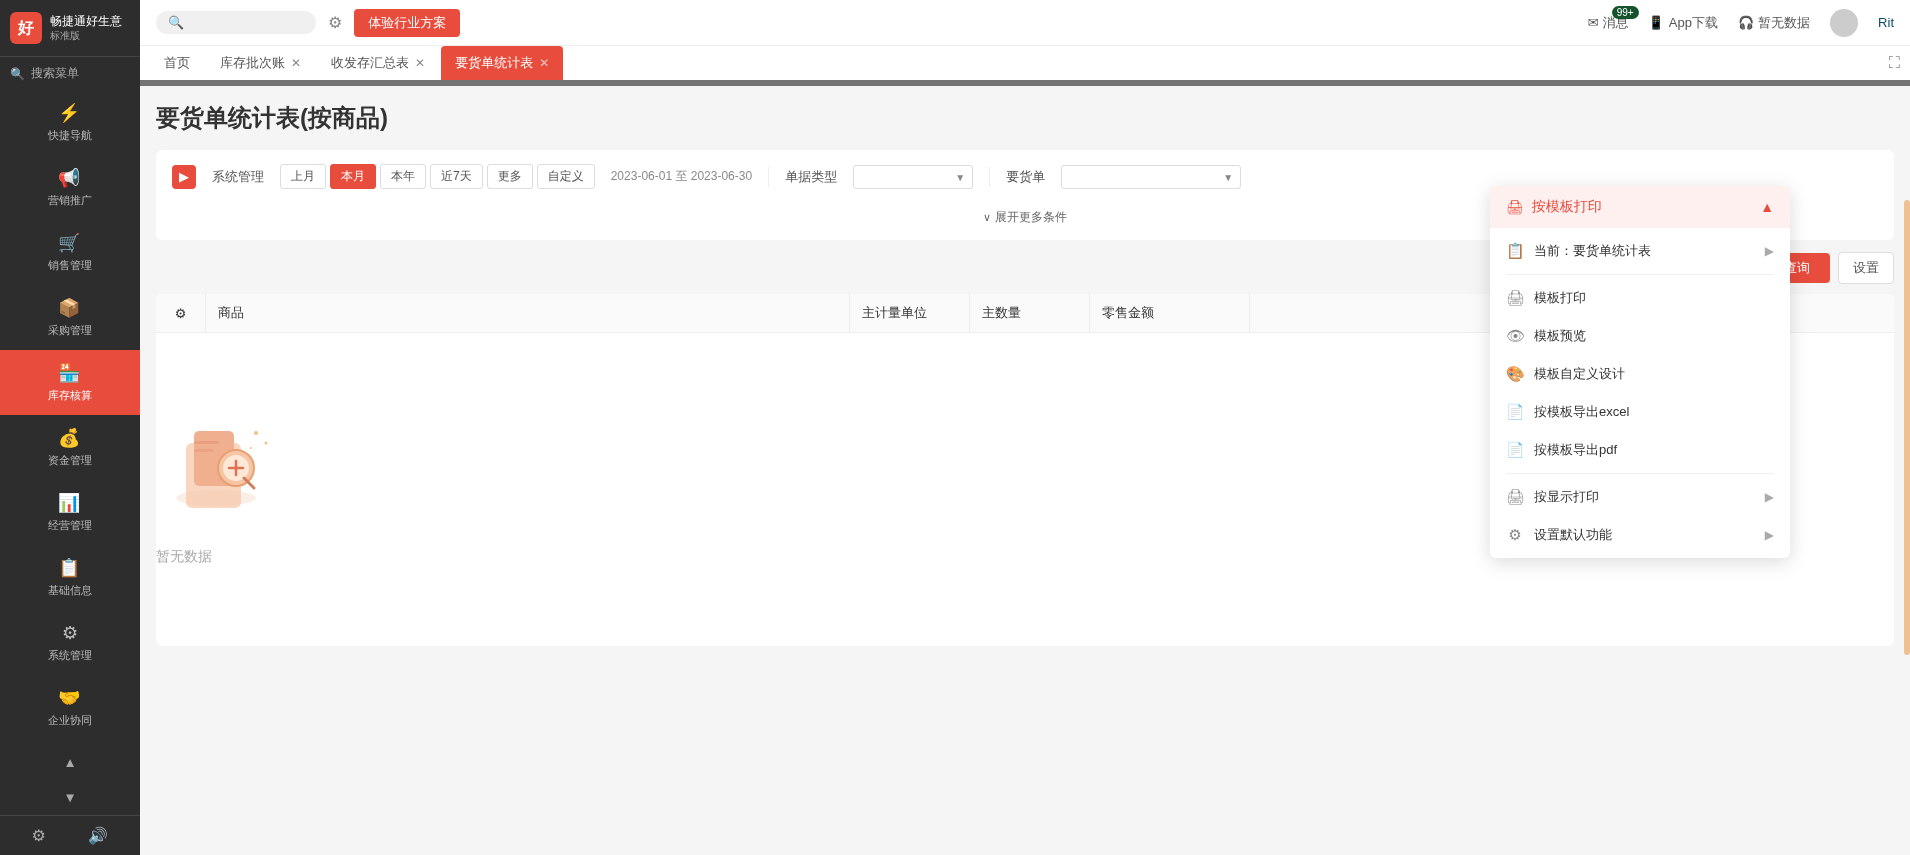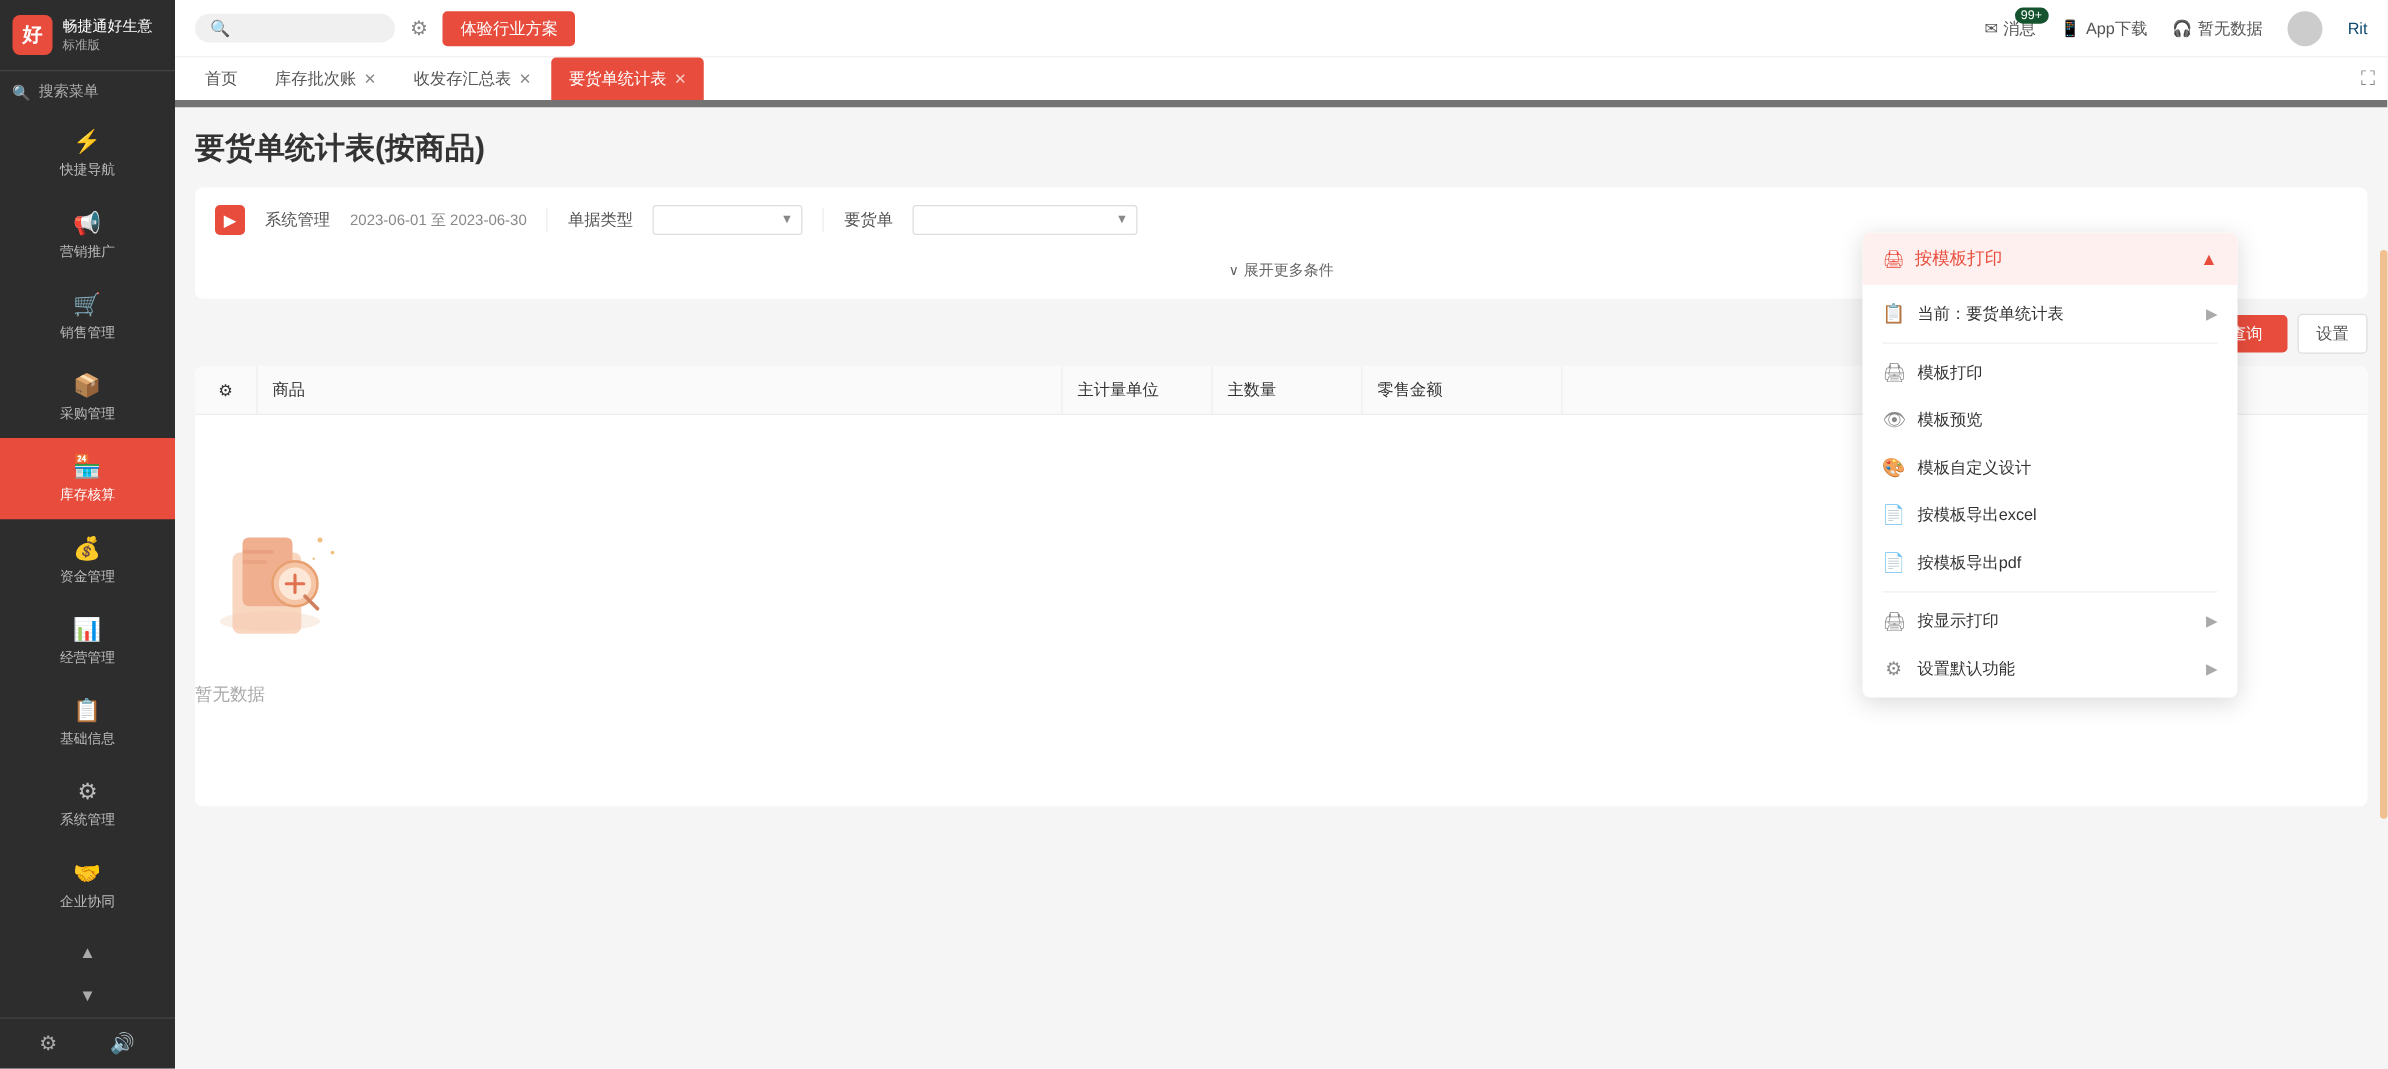--- a/index.html
+++ b/index.html
@@ -228,20 +228,28 @@
   </div>
 
   <div class="page-content">
     <div class="page-title">要货单统计表(按商品)</div>
 
     <div class="filter-bar">
       <div class="filter-row">
 
         <div style="background:#e74c3c;color:white;width:24px;height:24px;border-radius:4px;display:flex;align-items:center;justify-content:center;cursor:pointer;flex-shrink:0;">▶</div>
         <span class="filter-label">系统管理</span>
+        <div class="date-buttons">
+          <button class="date-btn">上月</button>
+          <button class="date-btn active">本月</button>
+          <button class="date-btn">本年</button>
+          <button class="date-btn">近7天</button>
+          <button class="date-btn">更多</button>
+          <button class="date-btn">自定义</button>
+        </div>
         <span class="date-range">2023-06-01 至 2023-06-30</span>
         <div class="filter-divider"></div>
         <span class="filter-label">单据类型</span>
         <div class="select-wrapper">
           <select class="select-box">
             <option></option>
           </select>
         </div>
         <div class="filter-divider"></div>
         <span class="filter-label">要货单</span>

